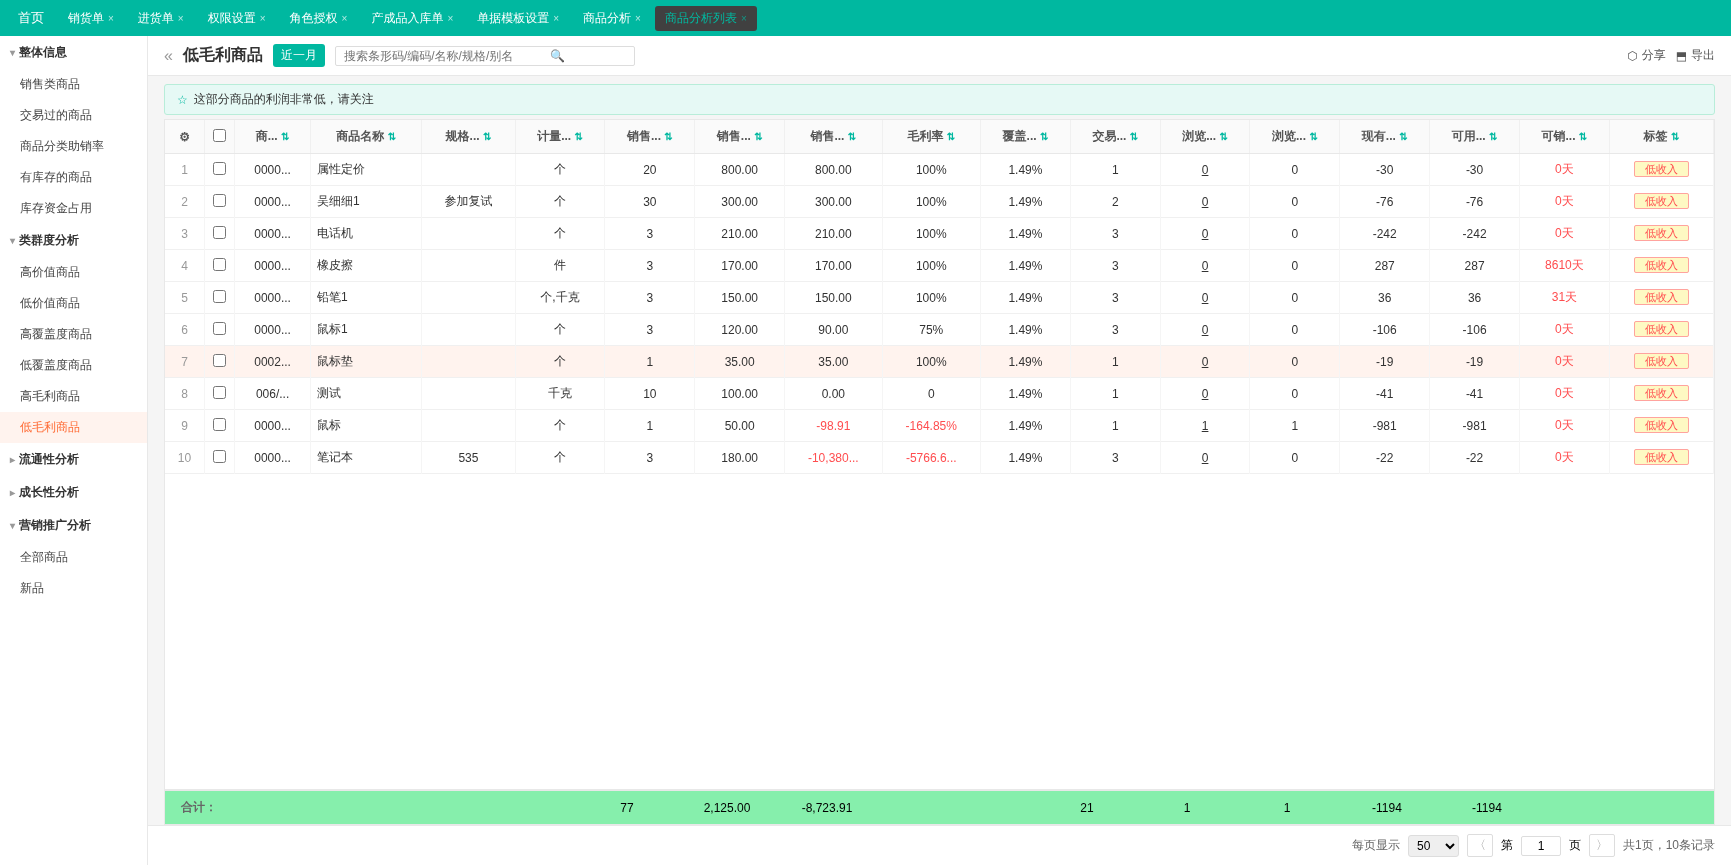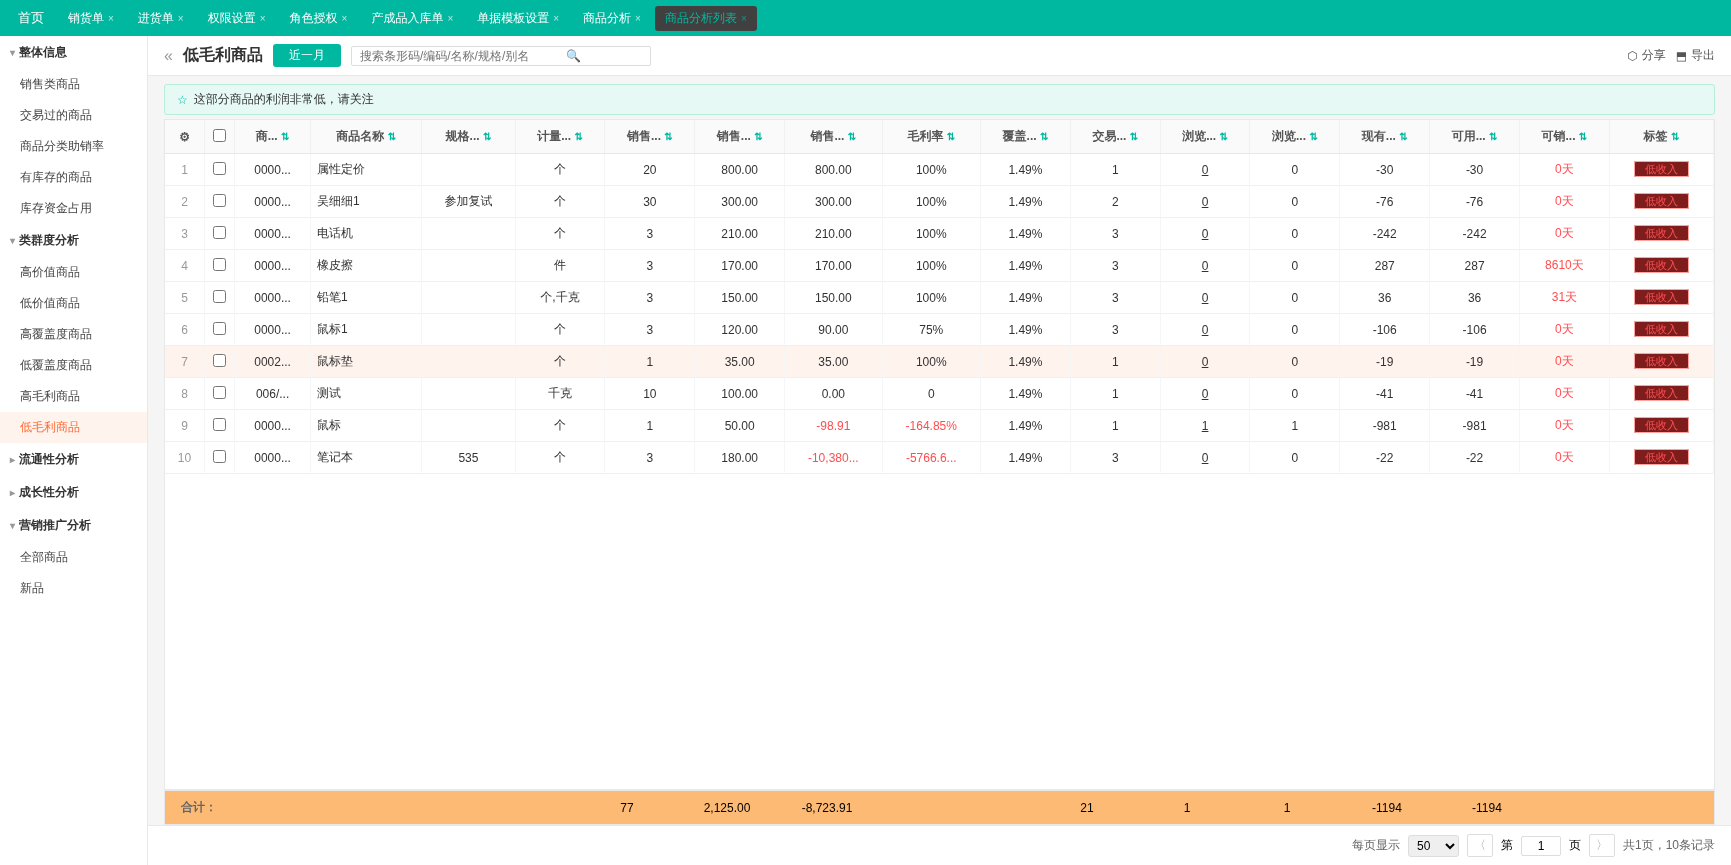--- a/index.html
+++ b/index.html
@@ -81,21 +81,21 @@
     .page-title {
       font-size: 16px;
       font-weight: bold;
       color: #333;
     }
     .date-filter-btn {
       background: #00b8a0;
       color: #fff;
       border: none;
       border-radius: 3px;
-      padding: 3px 16px;
+      padding: 3px 8px;
       cursor: pointer;
       font-size: 12px;
     }
     .search-box {
       display: flex;
       align-items: center;
       border: 1px solid #ddd;
       border-radius: 2px;
       padding: 2px 8px;
       gap: 6px;
@@ -168,35 +168,35 @@
     tbody tr { border-bottom: 1px solid #f0f0f0; }
     tbody tr.highlighted { background: #fff3ee; }
     tbody td {
       padding: 7px 6px;
       text-align: center;
       color: #333;
       border-right: 1px solid #f5f5f5;
       white-space: nowrap;
     }
     .tag-badge {
-      background: #7f1d1d;
+      background: #fef9c3;
       color: #ff4d4f;
       border: 1px solid #ffa39e;
       border-radius: 2px;
       padding: 1px 10px;
       font-size: 11px;
     }
     .red-text { color: #ff4d4f; }
     .underline { text-decoration: underline; cursor: pointer; }
     .row-index { color: #999; }
     .checkbox-cell { width: 30px; }
     
     
     .table-footer {
-      background: #fdba74;
+      background: #86efac;
       border-top: 1px solid #e8e8e8;
       border: 1px solid #e8e8e8;
       margin: 0 16px;
       padding: 8px 16px;
       display: flex;
       align-items: center;
       gap: 20px;
     }
     .footer-label { color: #666; font-weight: bold; }
     .footer-cell { min-width: 80px; text-align: center; }

